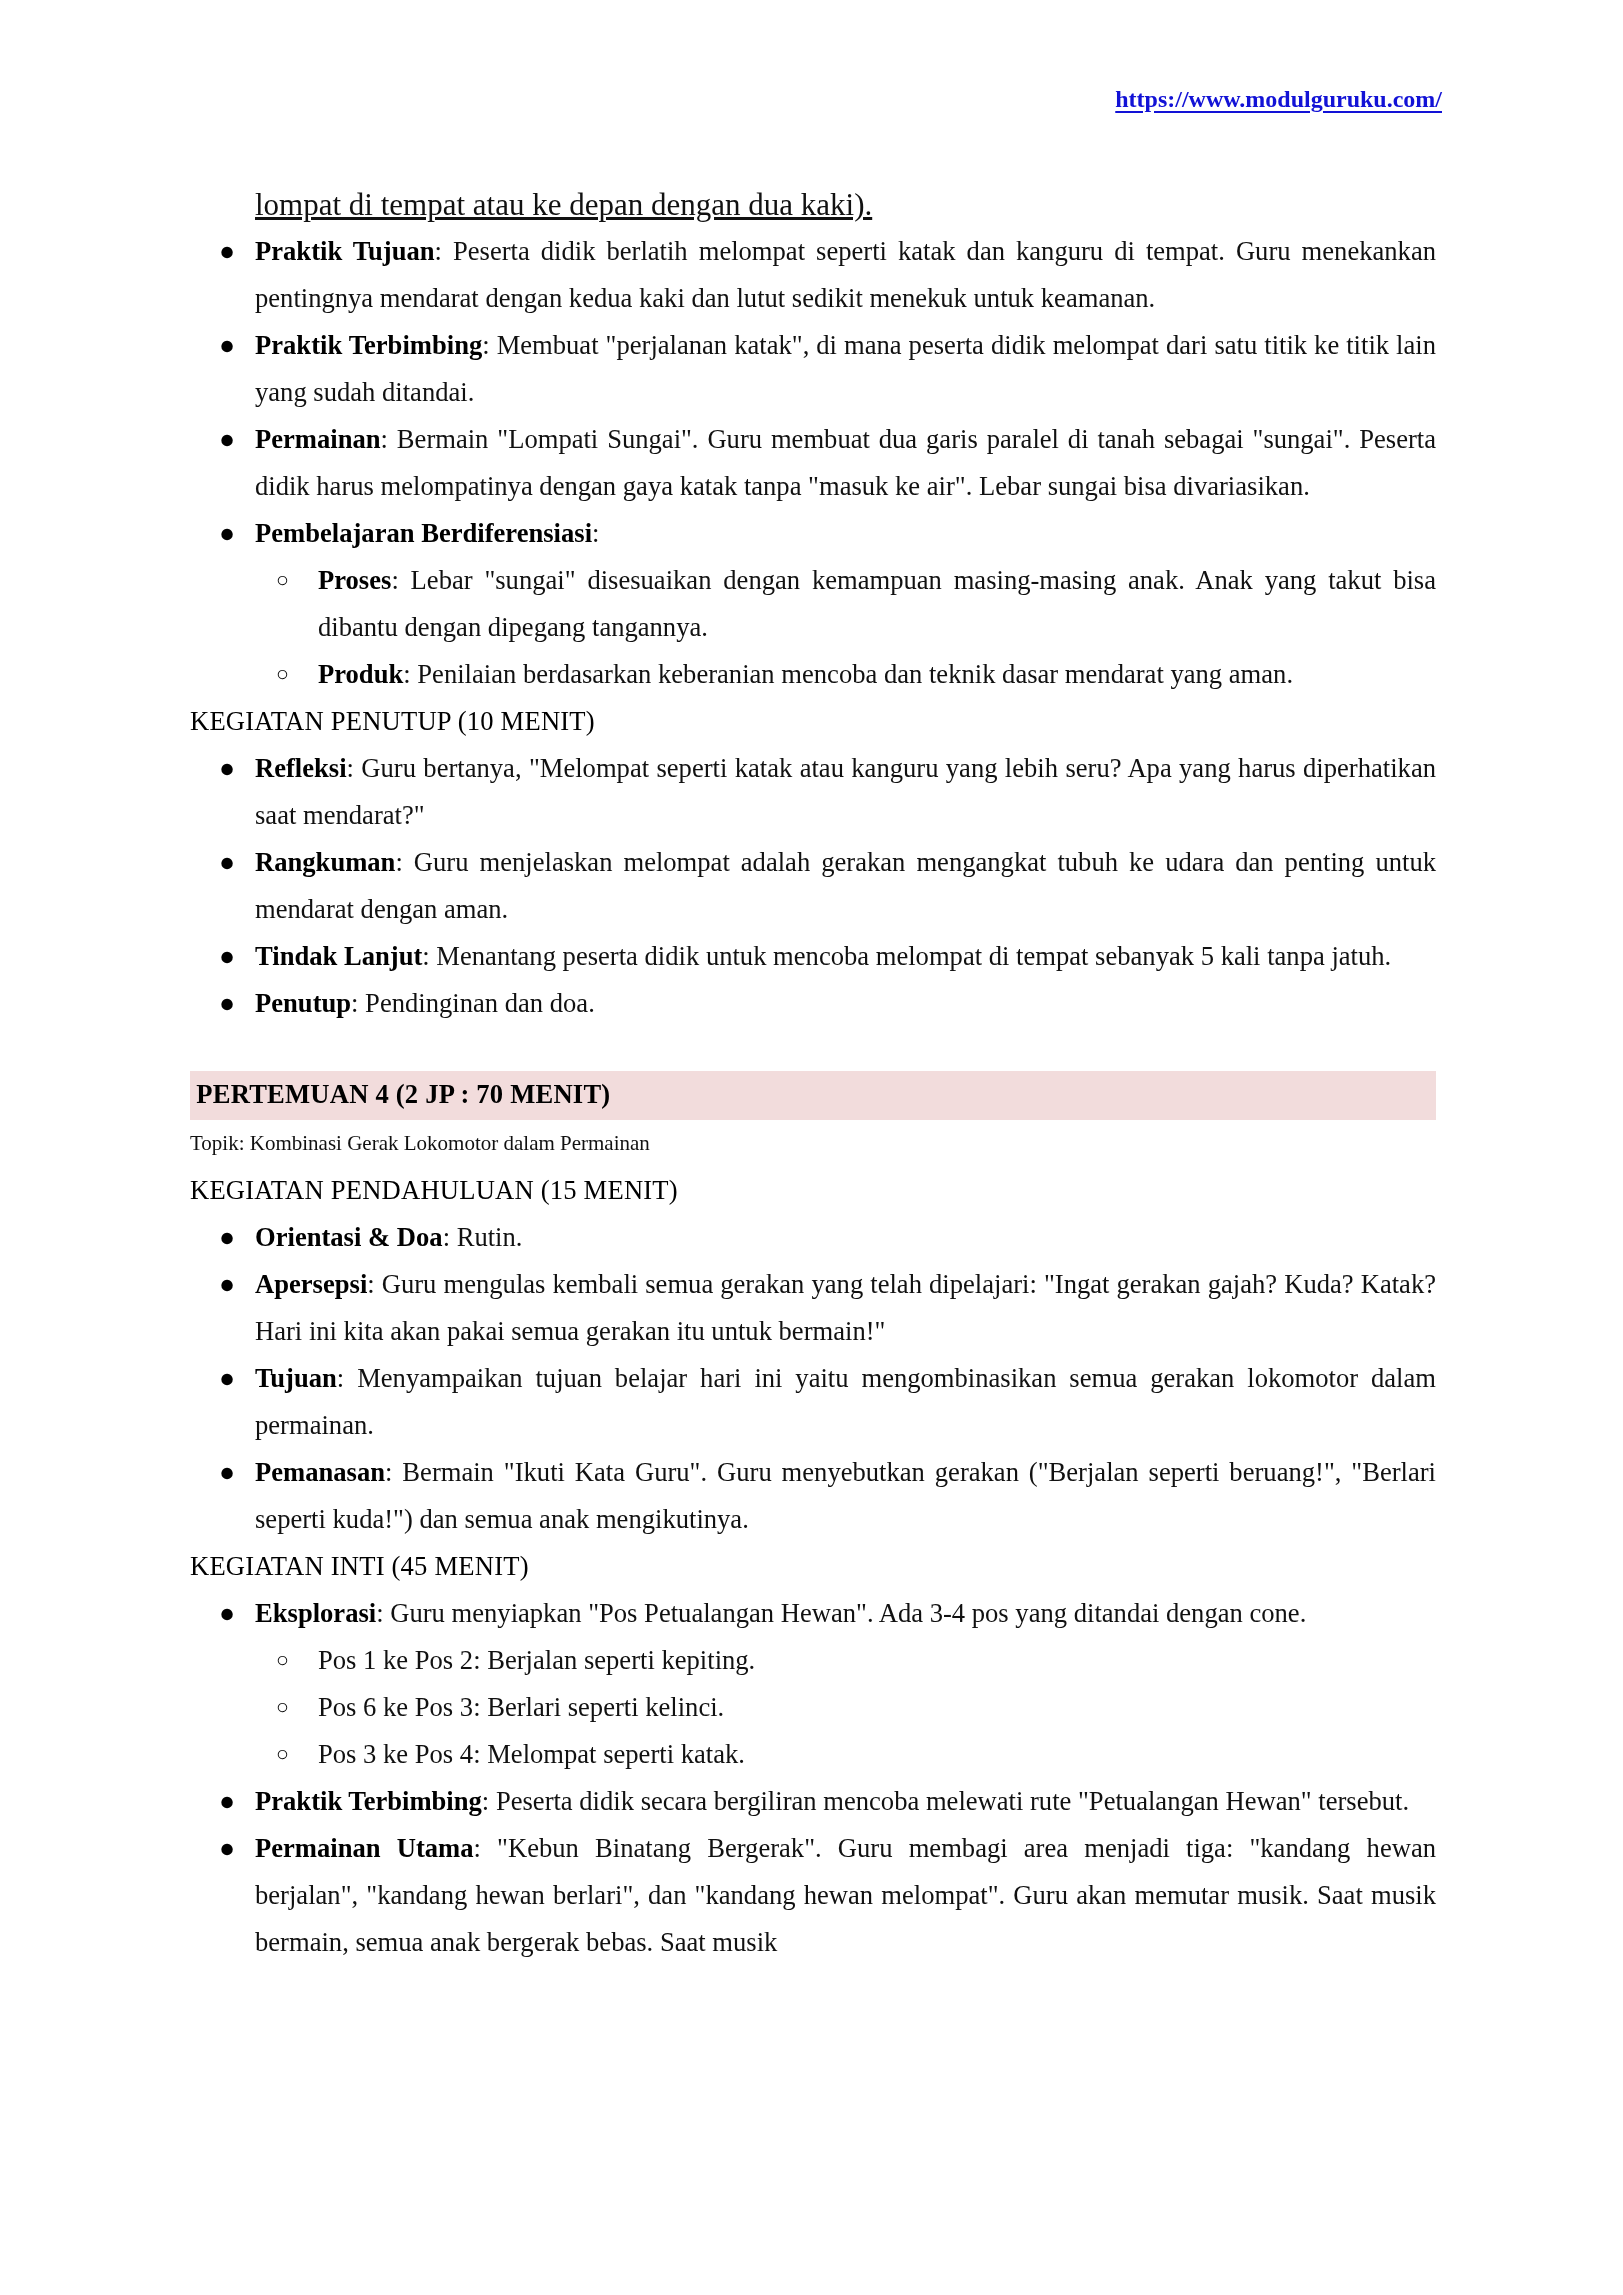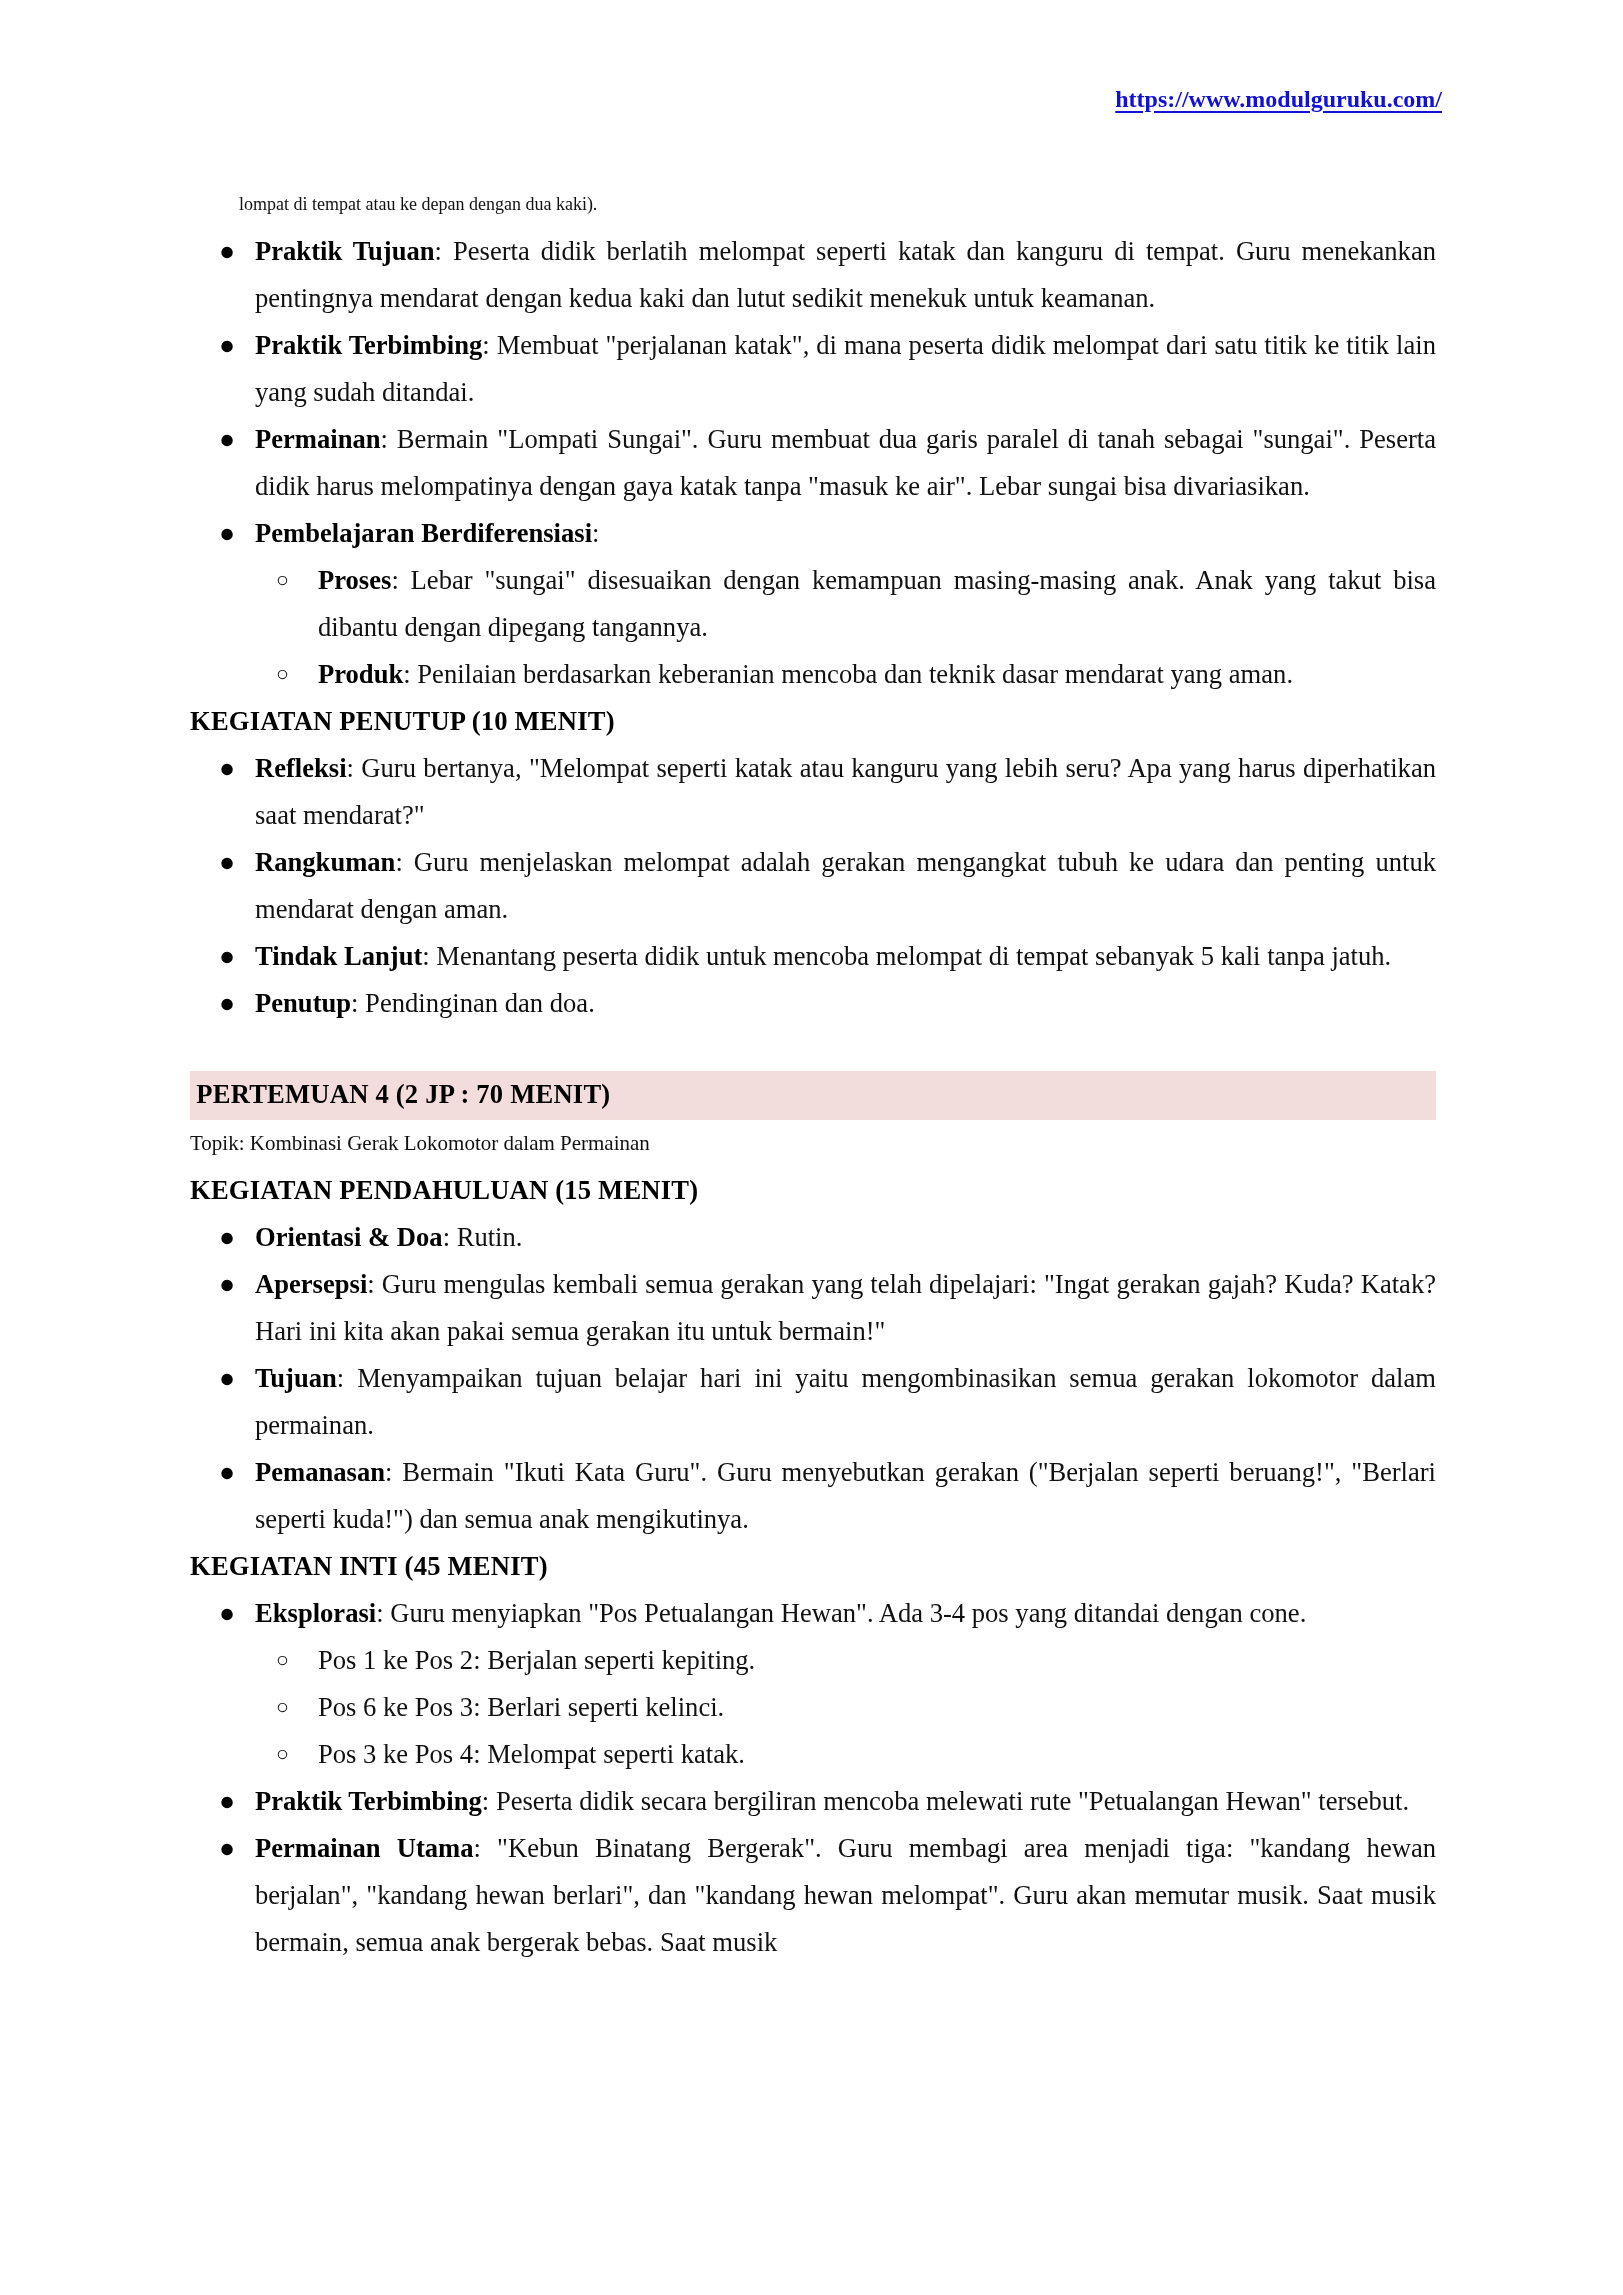--- a/index.html
+++ b/index.html
@@ -47,33 +47,34 @@
   
   .content {
     position: absolute;
     left: 190px;
     top: 181px;
     width: 1246px;
   }
 
   
   .cont-para {
-    margin-left: 49px;
+    margin-left: 65px;
     width: 1181px;
-    font-size: 18px;
+    font-size: 31px;
     line-height: 47px;
     text-align: justify;
     color: #111111;
+    text-decoration: underline;
   }
 
   
   .heading {
     font-size: 26.6px;
     line-height: 47px;
-    font-weight: bold;
+    font-weight: normal;
     letter-spacing: 0.2px;
     color: #000000;
     margin: 0;
     padding: 0;
   }
 
   
   ul.bullets {
     list-style: none;
     margin: 0;

